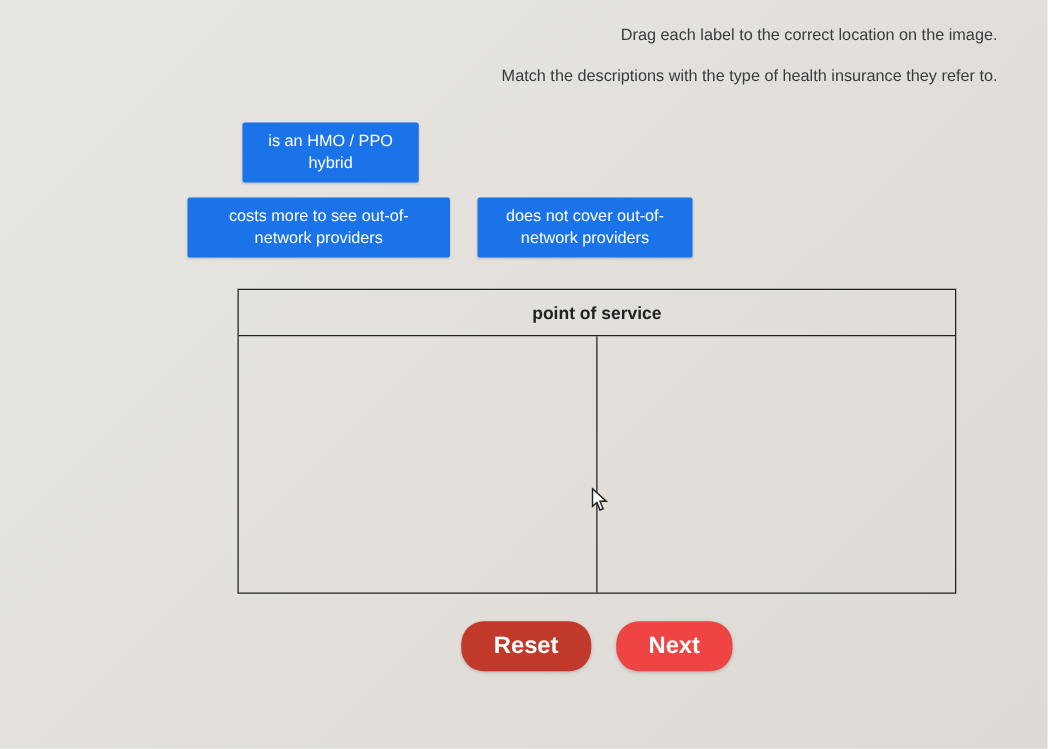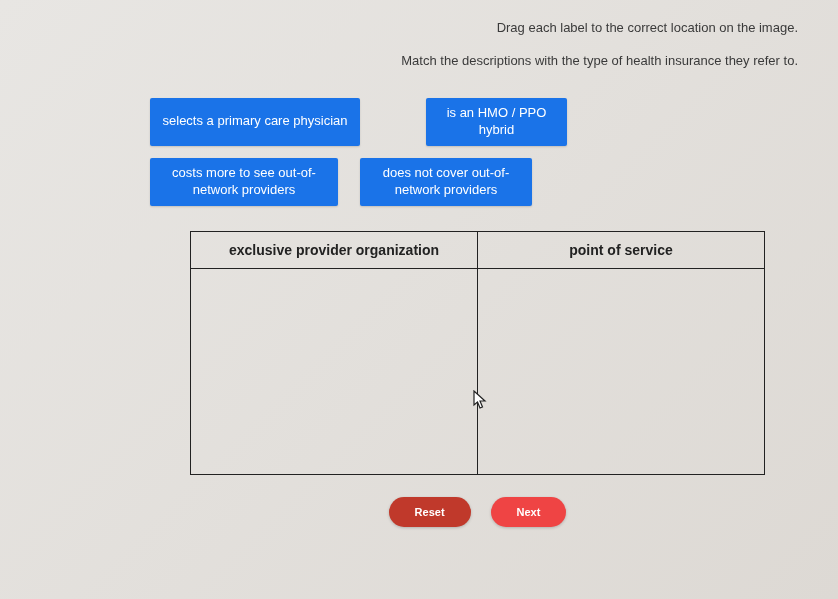--- a/index.html
+++ b/index.html
@@ -45,21 +45,21 @@
       text-align: center;
       display: flex;
       align-items: center;
       justify-content: center;
       cursor: grab;
       line-height: 1.3;
       box-shadow: 0 1px 2px rgba(0,0,0,0.15);
     }
     .drag-label.w1 { width: 210px; }
     .drag-label.w2 { width: 141px; margin-left: 44px; }
-    .drag-label.w3 { width: 188px; }
+    .drag-label.w3 { width: 210px; }
     .drag-label.w4 { width: 172px; }
     .drop-table {
       margin-left: 150px;
       border: 1.5px solid #222;
       width: 575px;
       background: rgba(255,255,255,0);
     }
     .drop-header {
       display: flex;
       border-bottom: 1.5px solid #222;
@@ -88,21 +88,21 @@
       display: flex;
       gap: 20px;
       justify-content: center;
       margin-top: 22px;
       margin-left: 150px;
       width: 575px;
     }
     .btn {
       border: none;
       color: #fff;
-      font-size: 11px;
+      font-size: 19px;
       font-weight: bold;
       padding: 9px 26px;
       border-radius: 18px;
       cursor: pointer;
       box-shadow: 0 1px 3px rgba(0,0,0,0.2);
     }
     .btn-reset { background: #c0392b; }
     .btn-next { background: #ef4444; }
     .cursor {
       position: absolute;
@@ -114,32 +114,30 @@
     }
   </style>
 </head>
 <body>
 
 <div class="instruction-1">Drag each label to the correct location on the image.</div>
 <div class="instruction-2">Match the descriptions with the type of health insurance they refer to.</div>
 
 <div class="labels-area">
   <div class="labels-row">
-    <div class="drag-label w1">selects a primary care physician</div>
     <div class="drag-label w2">is an HMO / PPO hybrid</div>
   </div>
   <div class="labels-row">
     <div class="drag-label w3">costs more to see out-of-network providers</div>
     <div class="drag-label w4">does not cover out-of-network providers</div>
   </div>
 </div>
 
 <div class="drop-table">
   <div class="drop-header">
-    <div class="drop-header-cell">exclusive provider organization</div>
     <div class="drop-header-cell">point of service</div>
   </div>
   <div class="drop-body">
     <div class="drop-cell"></div>
     <div class="drop-cell"></div>
   </div>
 </div>
 
 <div class="button-row">
   <button class="btn btn-reset">Reset</button>

